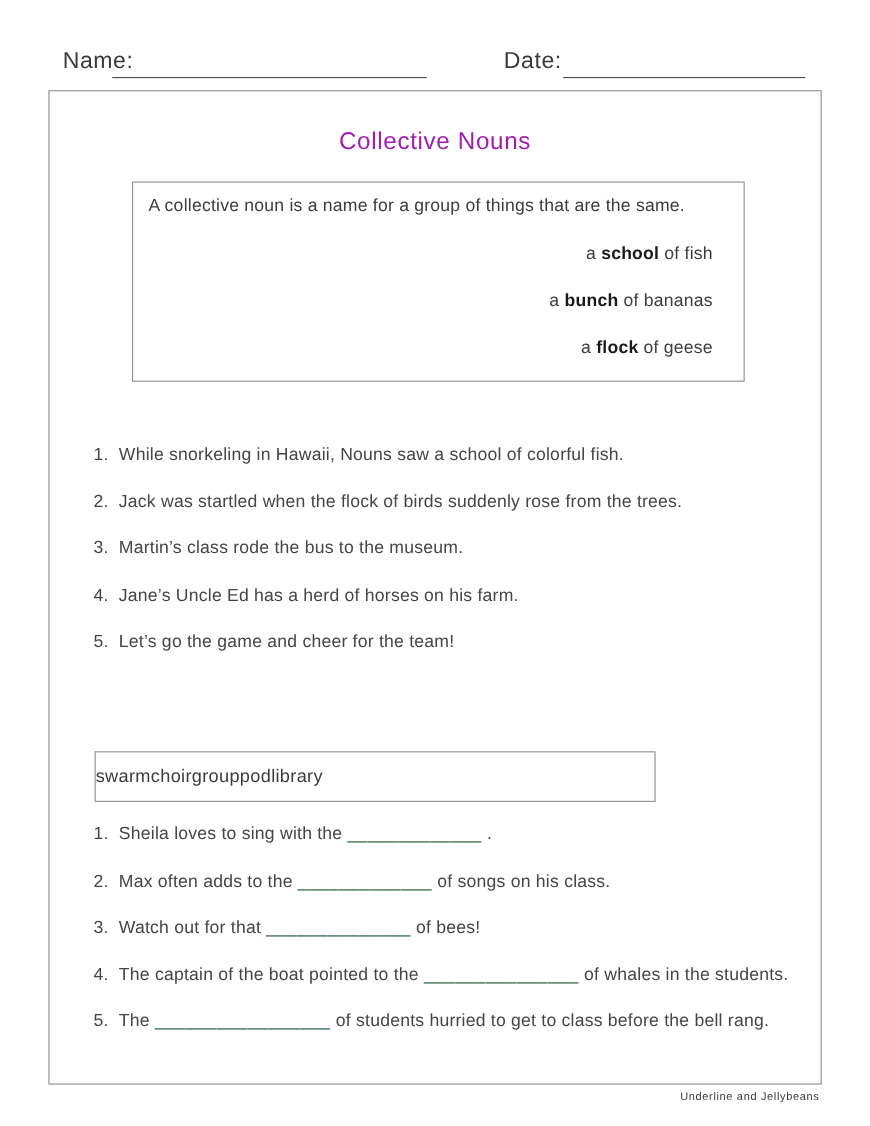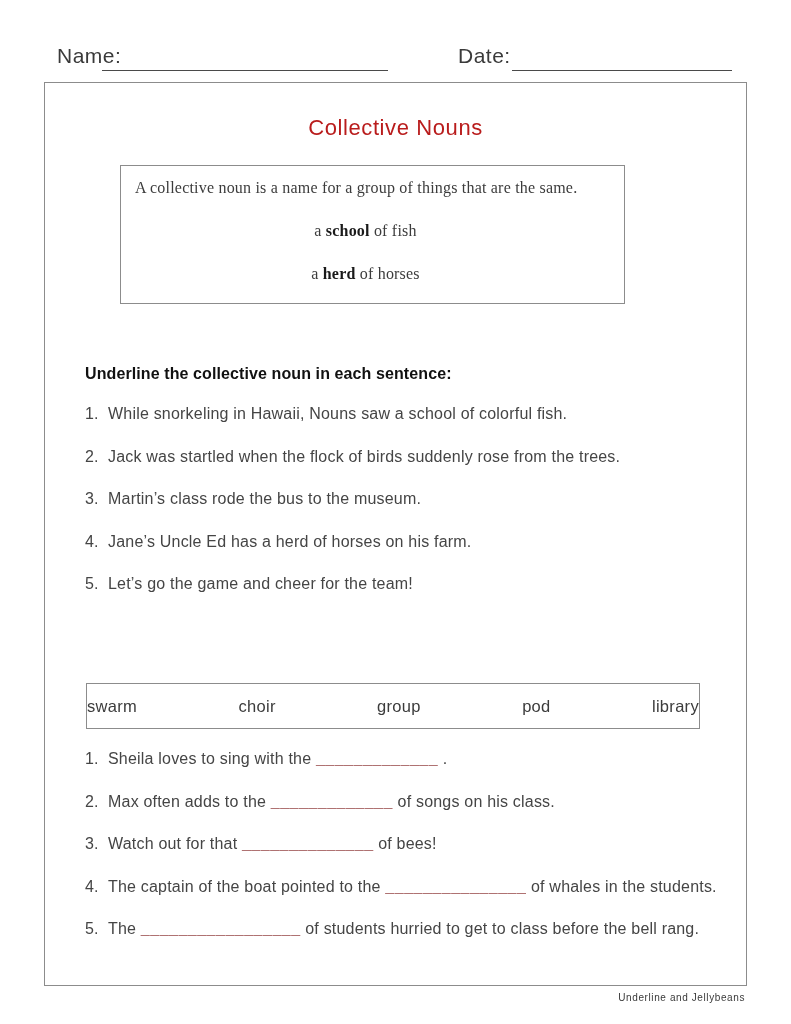--- a/index.html
+++ b/index.html
@@ -31,33 +31,32 @@
   
   .main-box{
     position:absolute;left:44px;top:82px;width:703px;height:904px;
     border:1.5px solid #8c8c8c;
     box-sizing:border-box;
     background:#ffffff;
   }
   .page-title{
     margin-top:32px;
     text-align:center;
-    font-size:22px;color:#b91c1c;letter-spacing:0.6px;
+    font-size:22px;color:#a21caf;letter-spacing:0.6px;
   }
   
   .def-box{
-    position:absolute;left:75px;top:82px;width:505px;
+    position:absolute;left:75px;top:82px;width:557px;
     border:1px solid #8c8c8c;
     box-sizing:border-box;
     padding:13px 28px 20px 14px;
-    font-family:Liberation Serif, serif;
   }
   .def-line{font-size:16px;color:#3c3c3c;letter-spacing:0.2px;}
   .example-line{
-    text-align:center;
+    text-align:right;
     font-size:16px;color:#3c3c3c;letter-spacing:0.2px;
     margin-top:25px;
   }
   .example-line b{color:#1a1a1a;}
 
   
   .section-heading{
     font-size:16px;font-weight:bold;color:#111111;
     letter-spacing:0.1px;
     white-space:pre-wrap;
@@ -67,30 +66,29 @@
   .sentence-list-2{position:absolute;left:40px;top:668px;width:650px;}
   .sentence{
     display:flex;
     font-size:16px;color:#454545;letter-spacing:0.2px;
     margin-bottom:26.5px;
     line-height:16px;
   }
   .sentence .num{flex:0 0 23px;}
   .sentence .text{flex:1;}
   .blank{
-    color:#7f1d1d;
+    color:#14532d;
     letter-spacing:0.5px;
-    font-weight:bold;
   }
   .sec2-heading{position:absolute;left:48px;top:562px;}
   .word-bank{
-    position:absolute;left:41px;top:600px;width:614px;height:46px;
+    position:absolute;left:41px;top:600px;width:510px;height:46px;
     border:1px solid #8c8c8c;
     box-sizing:border-box;
-    display:flex;align-items:center;justify-content:space-between;
+    display:flex;align-items:center;justify-content:flex-start;
   }
   .word-bank .word{
     font-size:16.5px;color:#3c3c3c;letter-spacing:0.3px;
   }
 
   
   .footer{
     position:absolute;right:46px;top:992px;
     font-size:10px;color:#3a3a3a;letter-spacing:0.6px;
   }
@@ -111,26 +109,30 @@
 
   <div class="def-box">
     <div class="def-line">A collective noun is a name for a group of things that are the same.</div>
     <div class="example-line">
       <span>a</span>
       <b>school</b>
       <span>of fish</span>
     </div>
     <div class="example-line">
       <span>a</span>
-      <b>herd</b>
-      <span>of horses</span>
+      <b>bunch</b>
+      <span>of bananas</span>
+    </div>
+    <div class="example-line">
+      <span>a</span>
+      <b>flock</b>
+      <span>of geese</span>
     </div>
   </div>
 
-  <div class="section-heading sec1-heading">Underline the collective noun in each sentence:</div>
 
   <div class="sentence-list-1">
     <div class="sentence">
       <span class="num">1.</span>
       <span class="text">While snorkeling in Hawaii, Nouns saw a school of colorful fish.</span>
     </div>
     <div class="sentence">
       <span class="num">2.</span>
       <span class="text">Jack was startled when the flock of birds suddenly rose from the trees.</span>
     </div>

